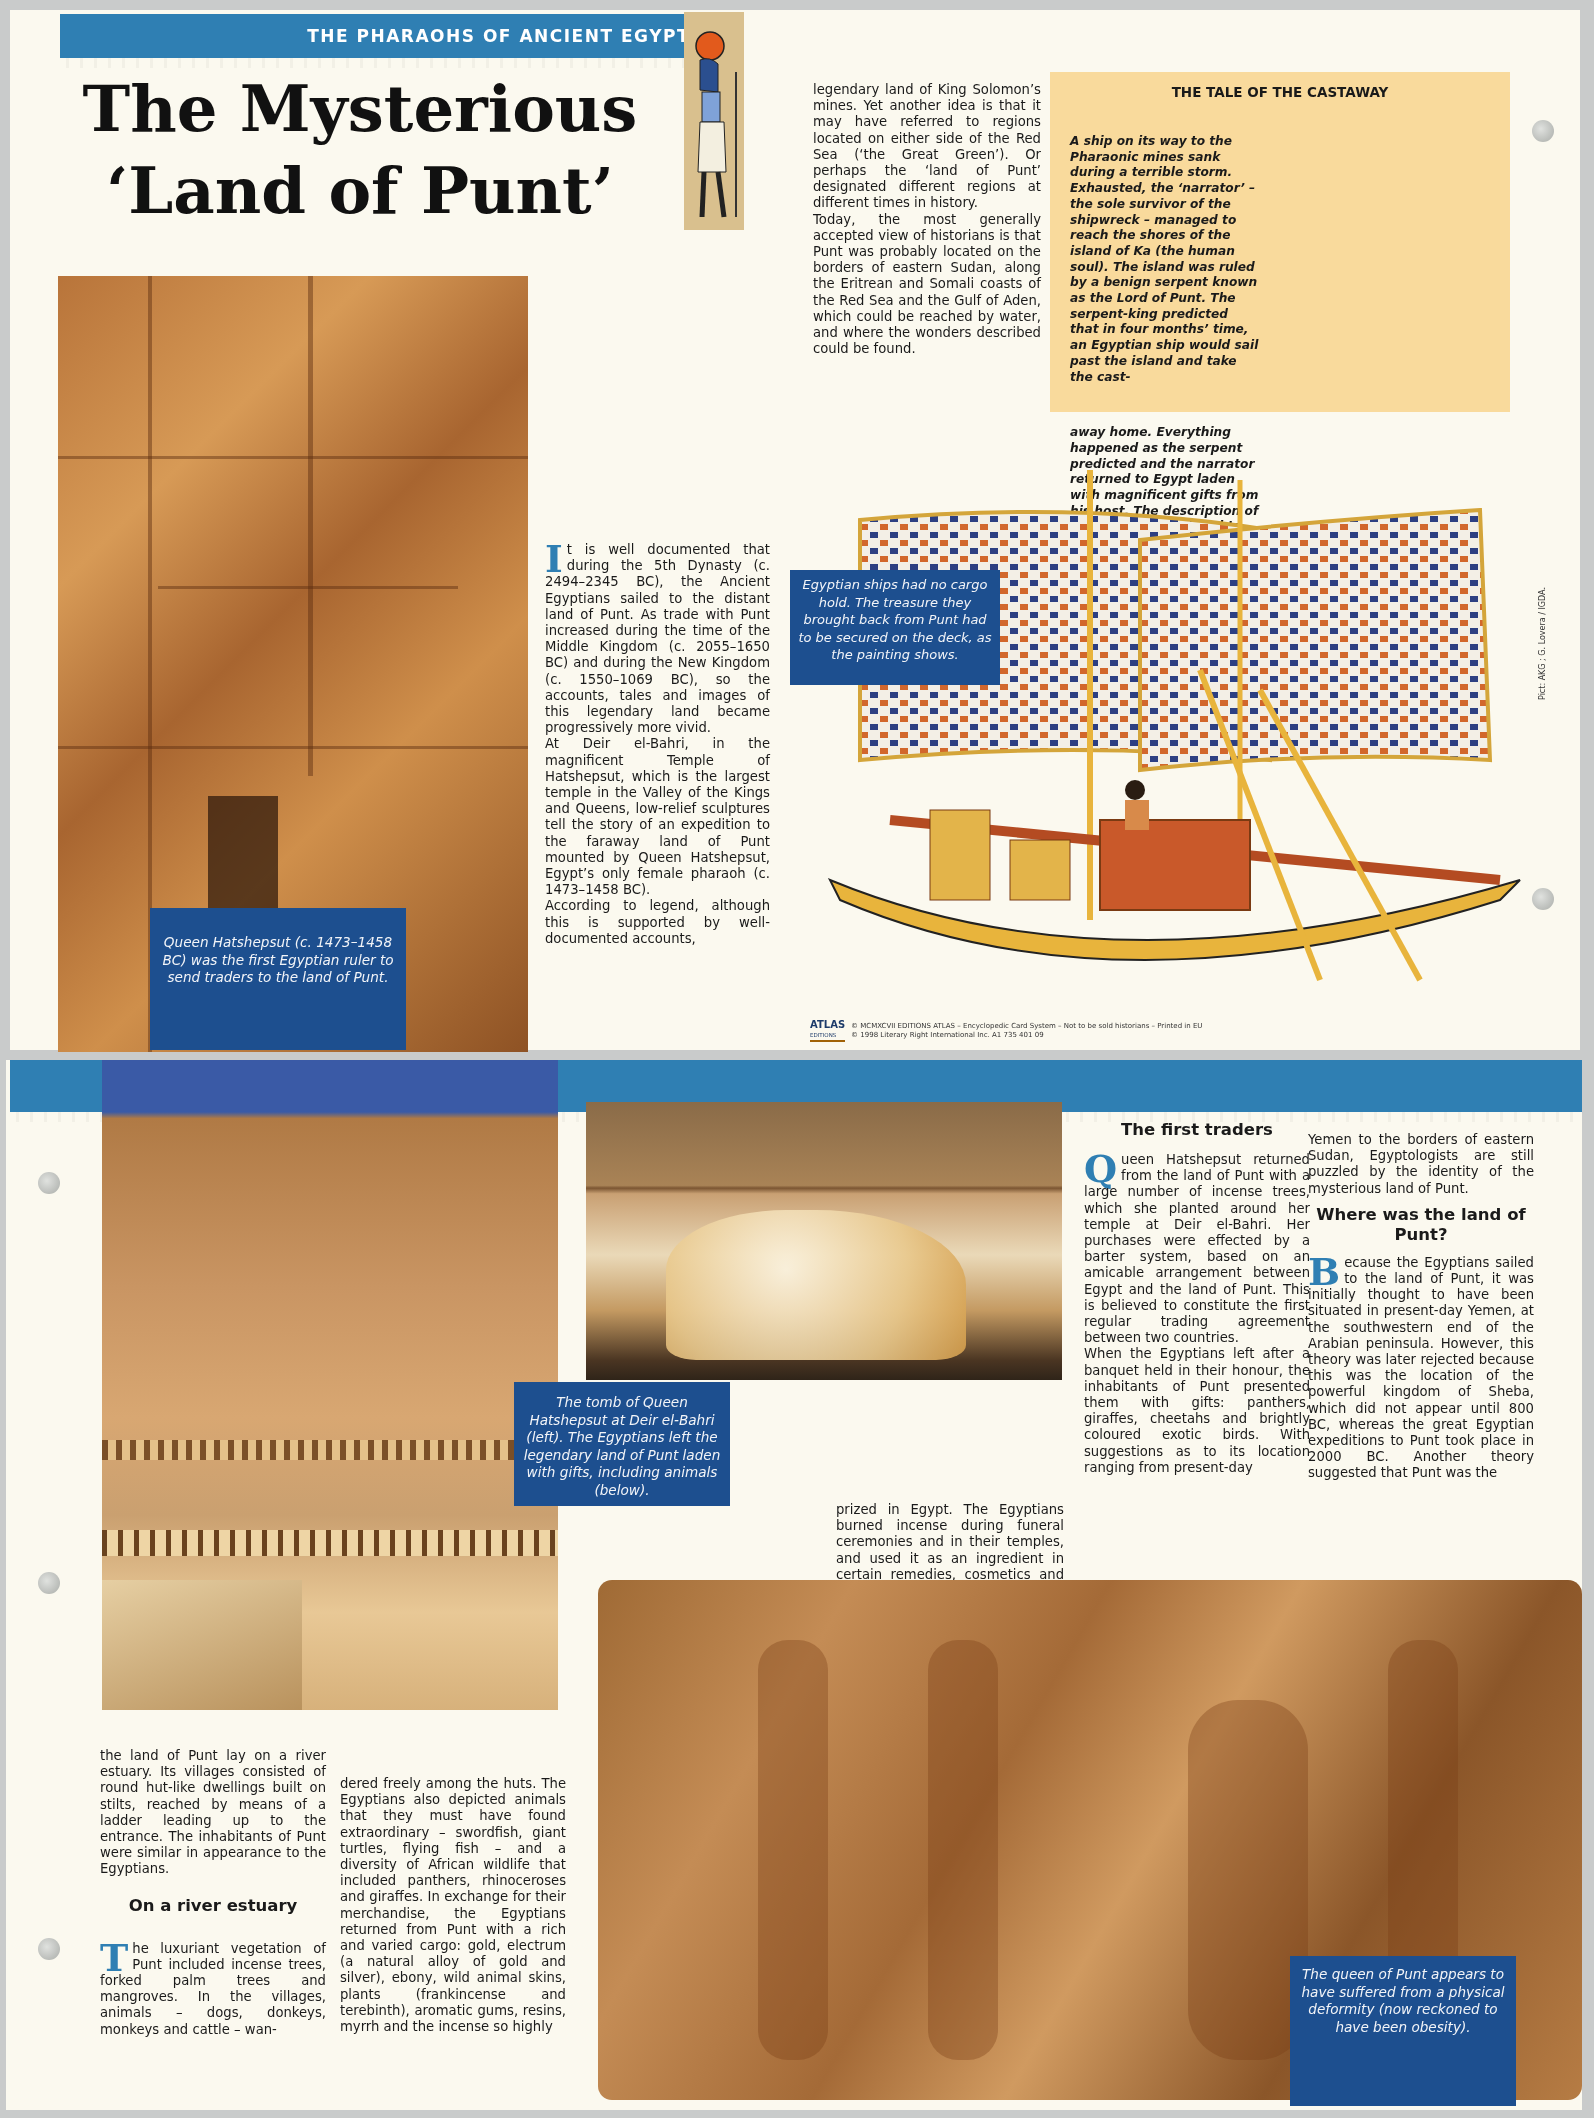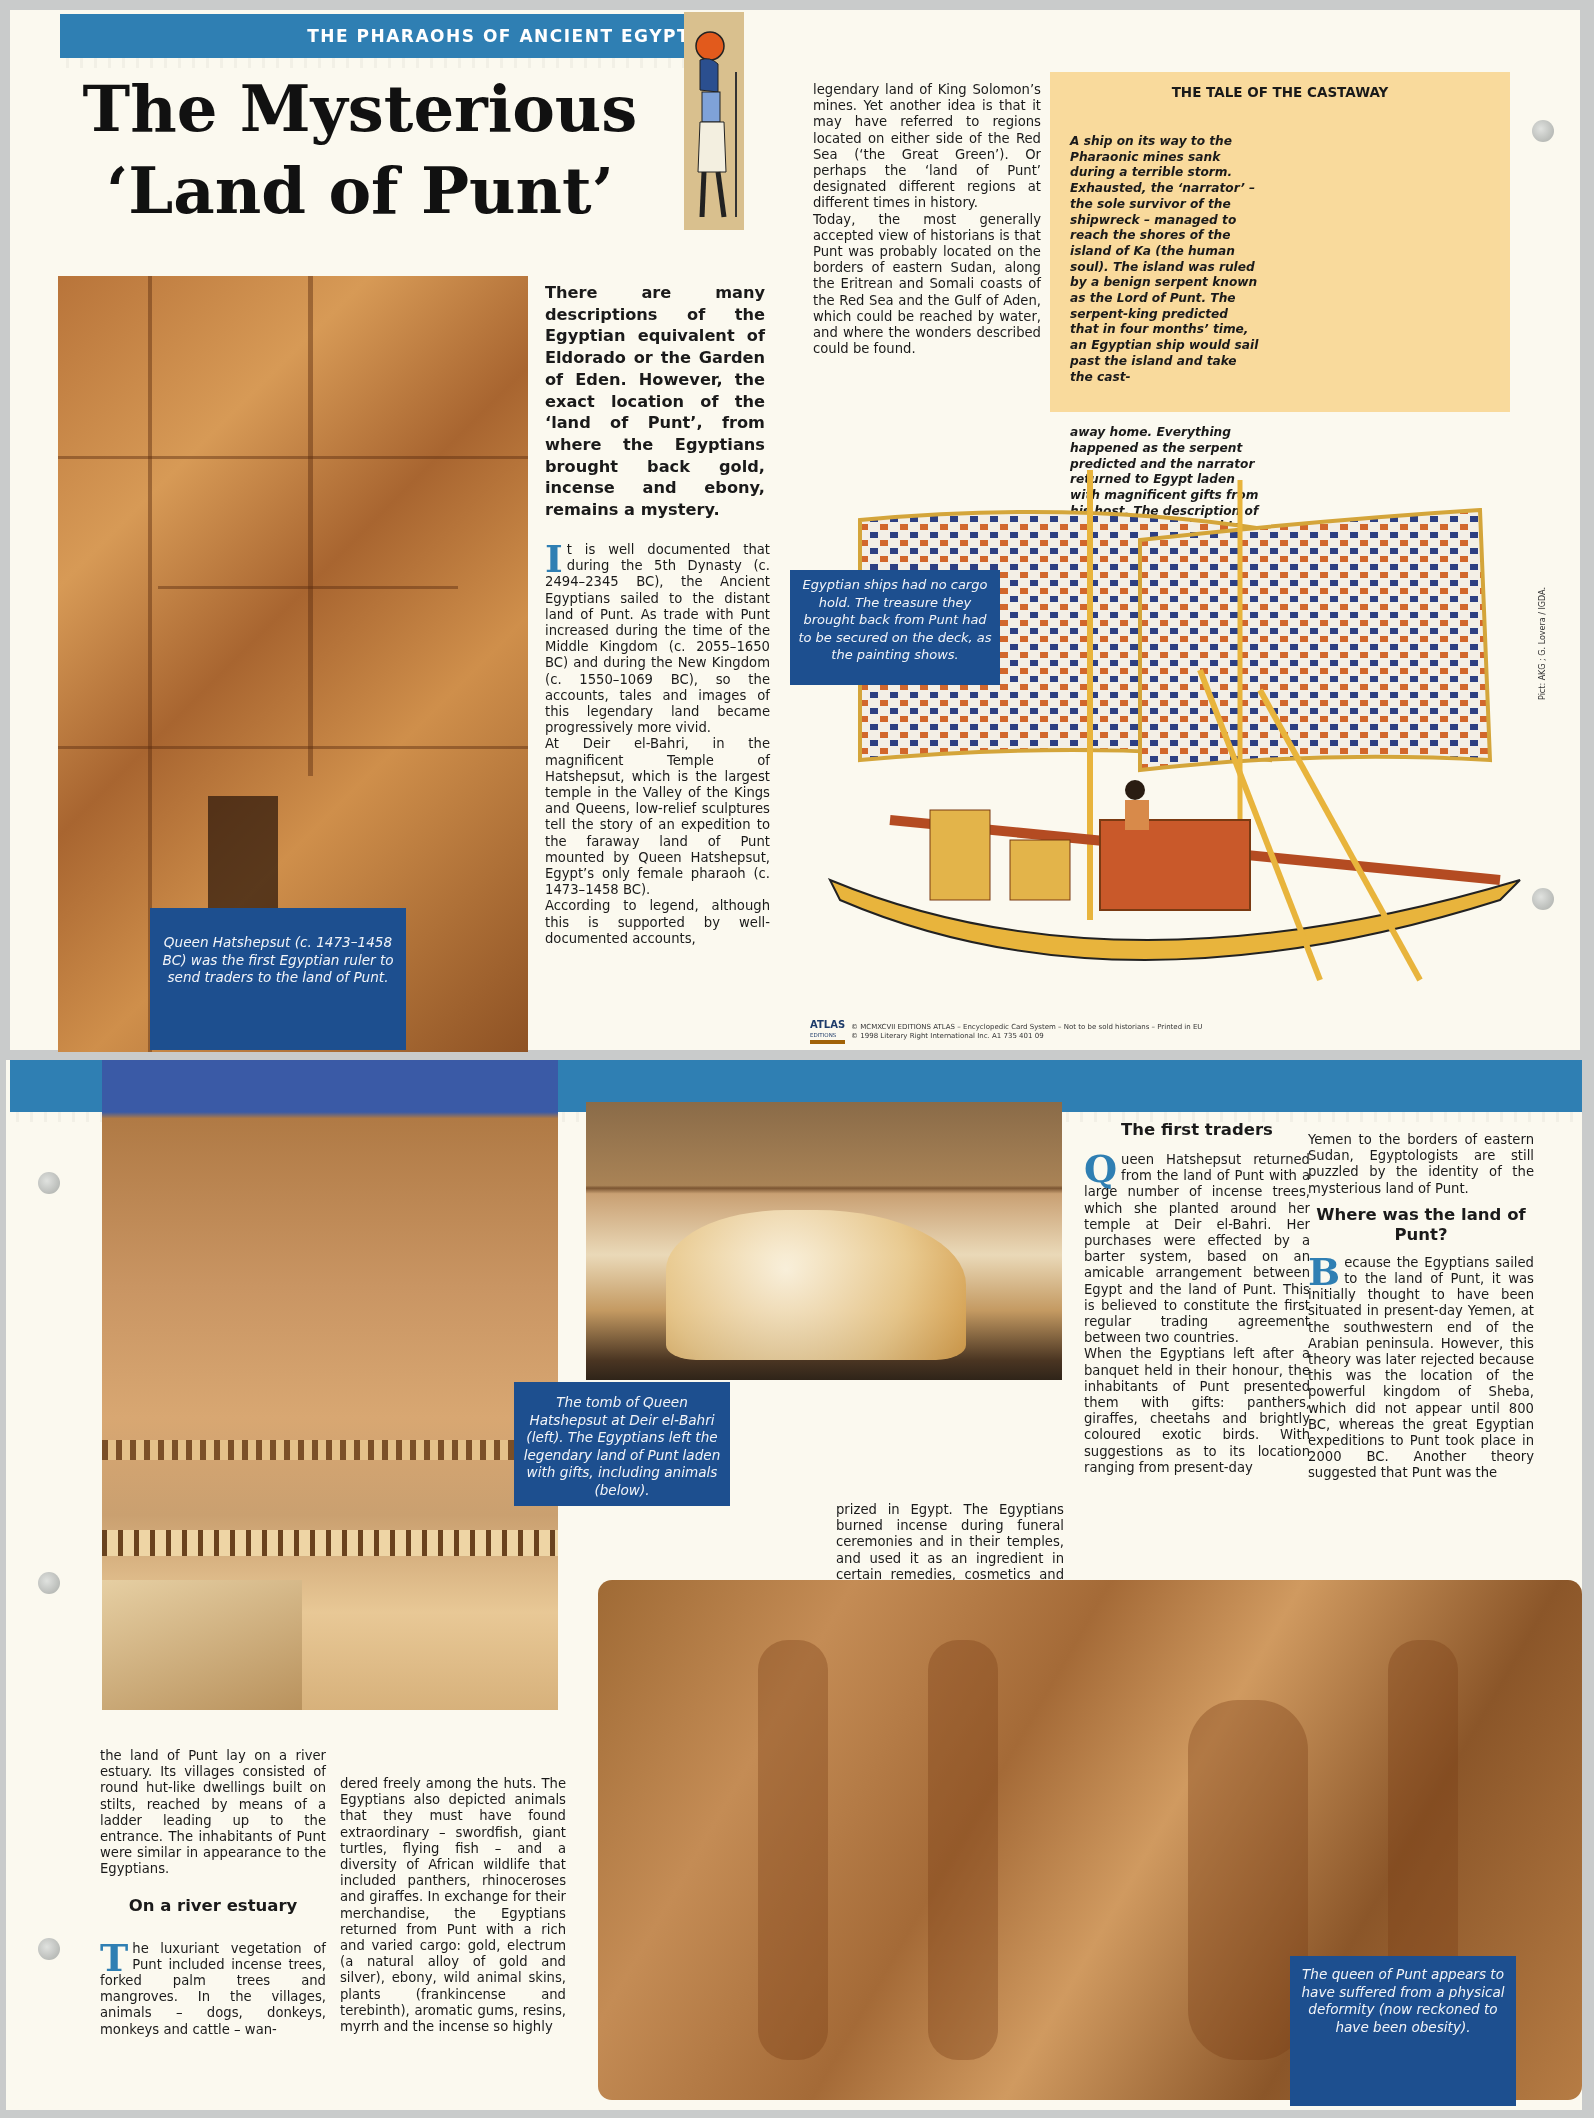--- a/index.html
+++ b/index.html
@@ -21,21 +21,21 @@
   .body p{margin:0;}
   .dropcap{float:left;font-family:"DejaVu Serif",serif;font-size:38px;line-height:30px;color:#2f7fb3;margin:2px 4px 0 0;font-weight:bold;}
   .caption{position:absolute;background:#1d4f8f;color:#f2f4f8;font-family:"DejaVu Sans",sans-serif;font-style:italic;font-size:13.6px;line-height:17.5px;text-align:center;box-sizing:border-box;}
   .castaway{position:absolute;left:1040px;top:62px;width:460px;height:340px;background:#f9da9c;box-sizing:border-box;padding:12px 20px;}
   .castaway h3{margin:0 0 34px 0;text-align:center;font-size:13.5px;font-weight:bold;font-family:"DejaVu Sans",sans-serif;}
   .castaway .cols{display:flex;gap:40px;flex-direction:column;}
   .castaway .col{width:190px;font-style:italic;font-weight:bold;font-size:12.2px;line-height:15.7px;}
   .ship{position:absolute;left:790px;top:450px;width:760px;height:540px;}
   .credit{position:absolute;left:1528px;top:690px;transform:rotate(-90deg);transform-origin:left top;font-size:8px;color:#333;white-space:nowrap;}
   .footer{position:absolute;left:800px;top:1010px;display:flex;align-items:center;gap:6px;}
-  .footer .logo{font-family:"DejaVu Sans",sans-serif;font-weight:bold;font-size:10px;line-height:10px;color:#1d3b6a;border-bottom:4px solid #a16207;}
+  .footer .logo{font-family:"DejaVu Sans",sans-serif;font-weight:bold;font-size:10px;line-height:10px;color:#1d3b6a;border-bottom:2px solid #a16207;}
   .footer .logo small{display:block;font-size:5.5px;font-weight:normal;}
   .footer .lines{font-size:7px;line-height:9px;color:#333;}
   .cliffs{background:linear-gradient(180deg,#3a5aa6 0%,#3a5aa6 8%,#b07a45 9%,#c99563 35%,#d8a772 55%,#caa070 70%,#e8c896 85%,#d7b17b 100%);}
   .tomb{background:linear-gradient(180deg,#8a6b48 0%,#a98356 30%,#7b5532 31%,#c9a073 33%,#ead9b8 55%,#c49a62 75%,#4a3522 93%,#2f2419 100%);}
   .relief2{background:linear-gradient(120deg,#9f6a35 0%,#c48c55 20%,#a46a37 40%,#d09a60 55%,#8b5629 75%,#b67c44 100%);}
   h4{margin:0;font-family:"DejaVu Sans",sans-serif;font-weight:bold;font-size:16.5px;text-align:center;color:#1a1a1a;line-height:20px;}
 </style>
 </head>
 <body>
 
@@ -64,21 +64,20 @@
   <div class="photo relief1" style="left:48px;top:266px;width:470px;height:776px;">
     <div class="line" style="left:90px;top:0;width:4px;height:776px;"></div>
     <div class="line" style="left:250px;top:0;width:5px;height:500px;"></div>
     <div class="line" style="left:0;top:180px;width:470px;height:3px;"></div>
     <div class="line" style="left:100px;top:310px;width:300px;height:3px;"></div>
     <div class="line" style="left:0;top:470px;width:470px;height:3px;"></div>
     <div class="line" style="left:150px;top:520px;width:70px;height:120px;background:rgba(40,20,8,.7);"></div>
   </div>
   <div class="caption" style="left:140px;top:898px;width:256px;height:142px;padding:26px 12px 0;">Queen Hatshepsut (c. 1473–1458 BC) was the first Egyptian ruler to send traders to the land of Punt.</div>
 
-  <div class="lede">There are many descriptions of the Egyptian equivalent of Eldorado or the Garden of Eden. However, the exact location of the ‘land of Punt’, from where the Egyptians brought back gold, incense and ebony, remains a mystery.</div>
 
   <div class="body" style="position:absolute;left:535px;top:532px;width:225px;">
     <p><span class="dropcap">I</span><span>t is well documented that during the 5th Dynasty (c. 2494–2345 BC), the Ancient Egyptians sailed to the distant land of Punt. As trade with Punt increased during the time of the Middle Kingdom (c. 2055–1650 BC) and during the New Kingdom (c. 1550–1069 BC), so the accounts, tales and images of this legendary land became progressively more vivid.</span></p>
     <p>At Deir el-Bahri, in the magnificent Temple of Hatshepsut, which is the largest temple in the Valley of the Kings and Queens, low-relief sculptures tell the story of an expedition to the faraway land of Punt mounted by Queen Hatshepsut, Egypt’s only female pharaoh (c. 1473–1458 BC).</p>
     <p>According to legend, although this is supported by well-documented accounts,</p>
   </div>
 
   <div class="body" style="position:absolute;left:803px;top:72px;width:228px;">
     <p>legendary land of King Solomon’s mines. Yet another idea is that it may have referred to regions located on either side of the Red Sea (‘the Great Green’). Or perhaps the ‘land of Punt’ designated different regions at different times in history.</p>
     <p>Today, the most generally accepted view of historians is that Punt was probably located on the borders of eastern Sudan, along the Eritrean and Somali coasts of the Red Sea and the Gulf of Aden, which could be reached by water, and where the wonders described could be found.</p>

